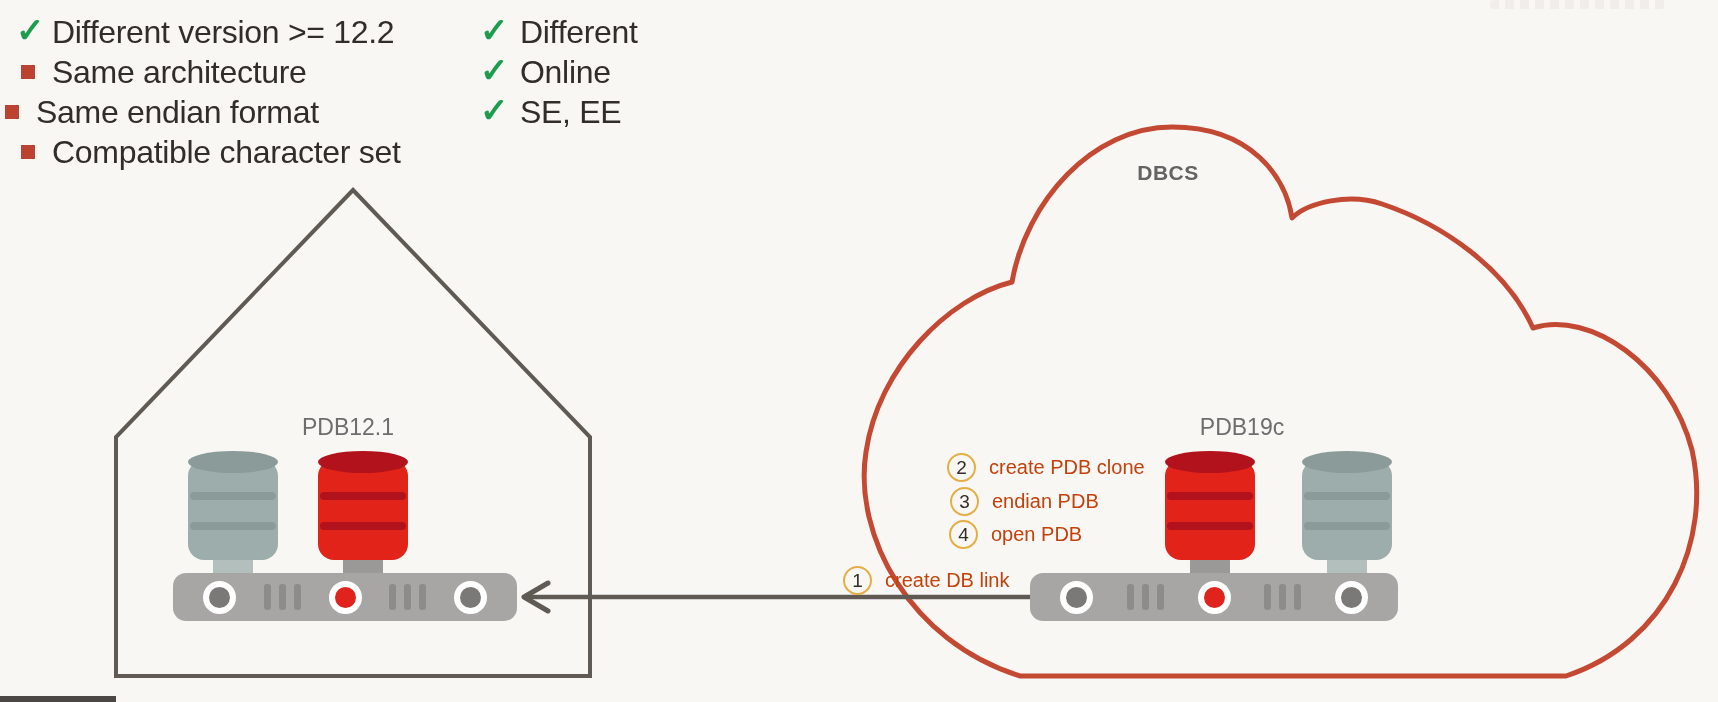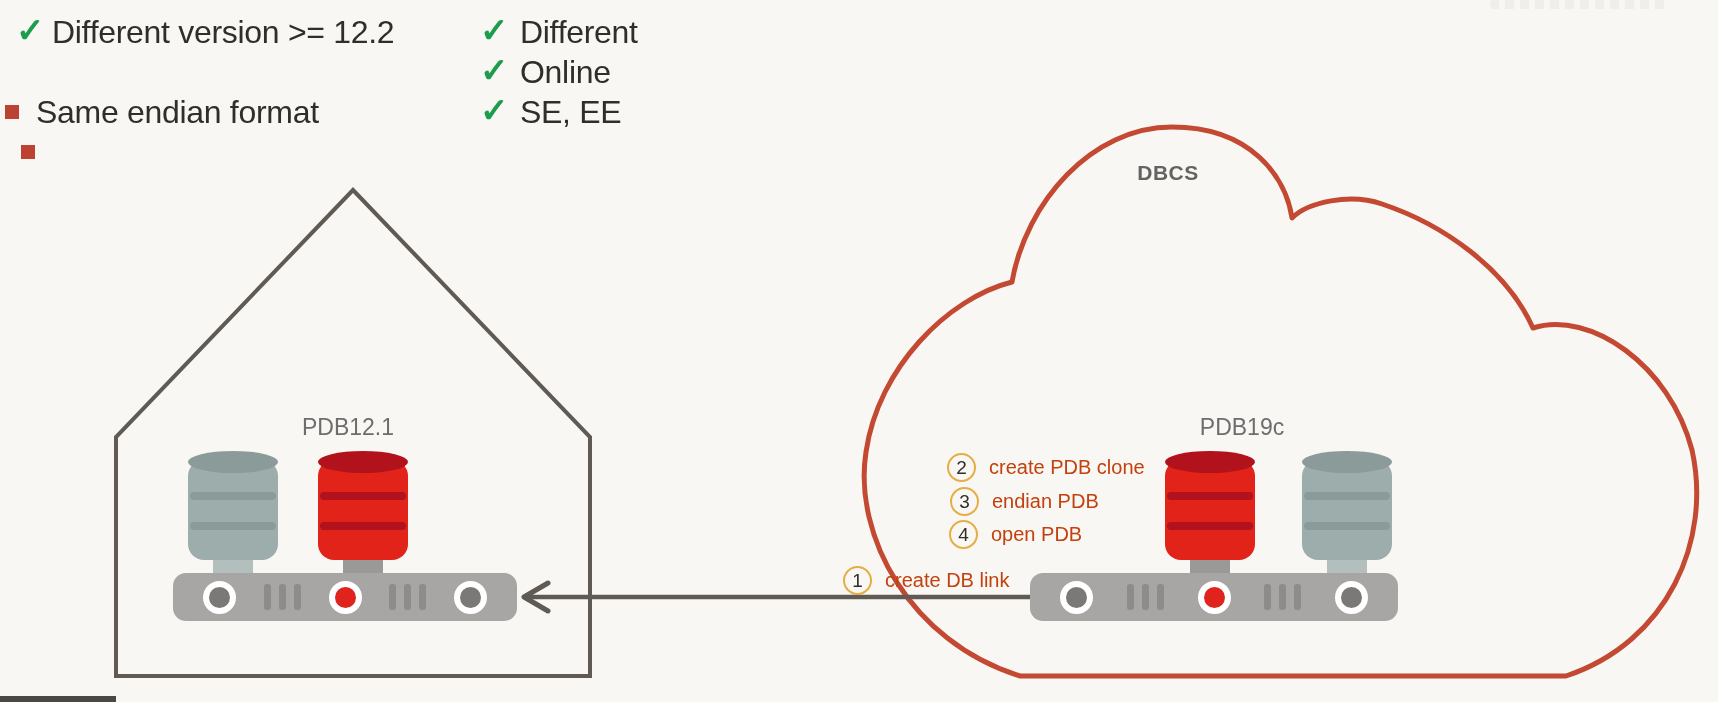--- a/index.html
+++ b/index.html
@@ -70,30 +70,37 @@
     <line x1="1031" y1="597" x2="528" y2="597" stroke="#5f5a53" stroke-width="4.5"></line>
     <polyline points="548,583 524,597 548,611" fill="none" stroke="#5f5a53" stroke-width="5" stroke-linecap="round" stroke-linejoin="round"></polyline>
   </svg>
 
   <div class="lrow col1" style="left:16px;top:12px">
     <span class="icon-box">
         <span class="check">✓</span>
       </span>
     <span class="ltext">Different version &gt;= 12.2</span>
   </div>
+  <div class="lrow col1" style="left:16px;top:52px">
+    <span class="icon-box">
+        <span class="sq red"></span>
+      </span>
+    <span class="ltext">Same architecture</span>
+  </div>
   <div class="lrow col1" style="left:0;top:92px">
     <span class="icon-box">
         <span class="sq red"></span>
       </span>
     <span class="ltext">Same endian format</span>
   </div>
   <div class="lrow col1" style="left:16px;top:132px">
     <span class="icon-box">
         <span class="sq red"></span>
       </span>
+    <span class="ltext">Compatible character set</span>
   </div>
 
   <div class="lrow col2" style="left:480px;top:12px">
     <span class="icon-box">
         <span class="check">✓</span>
       </span>
     <span class="ltext">Different</span>
   </div>
   <div class="lrow col2" style="left:480px;top:52px">
     <span class="icon-box">

